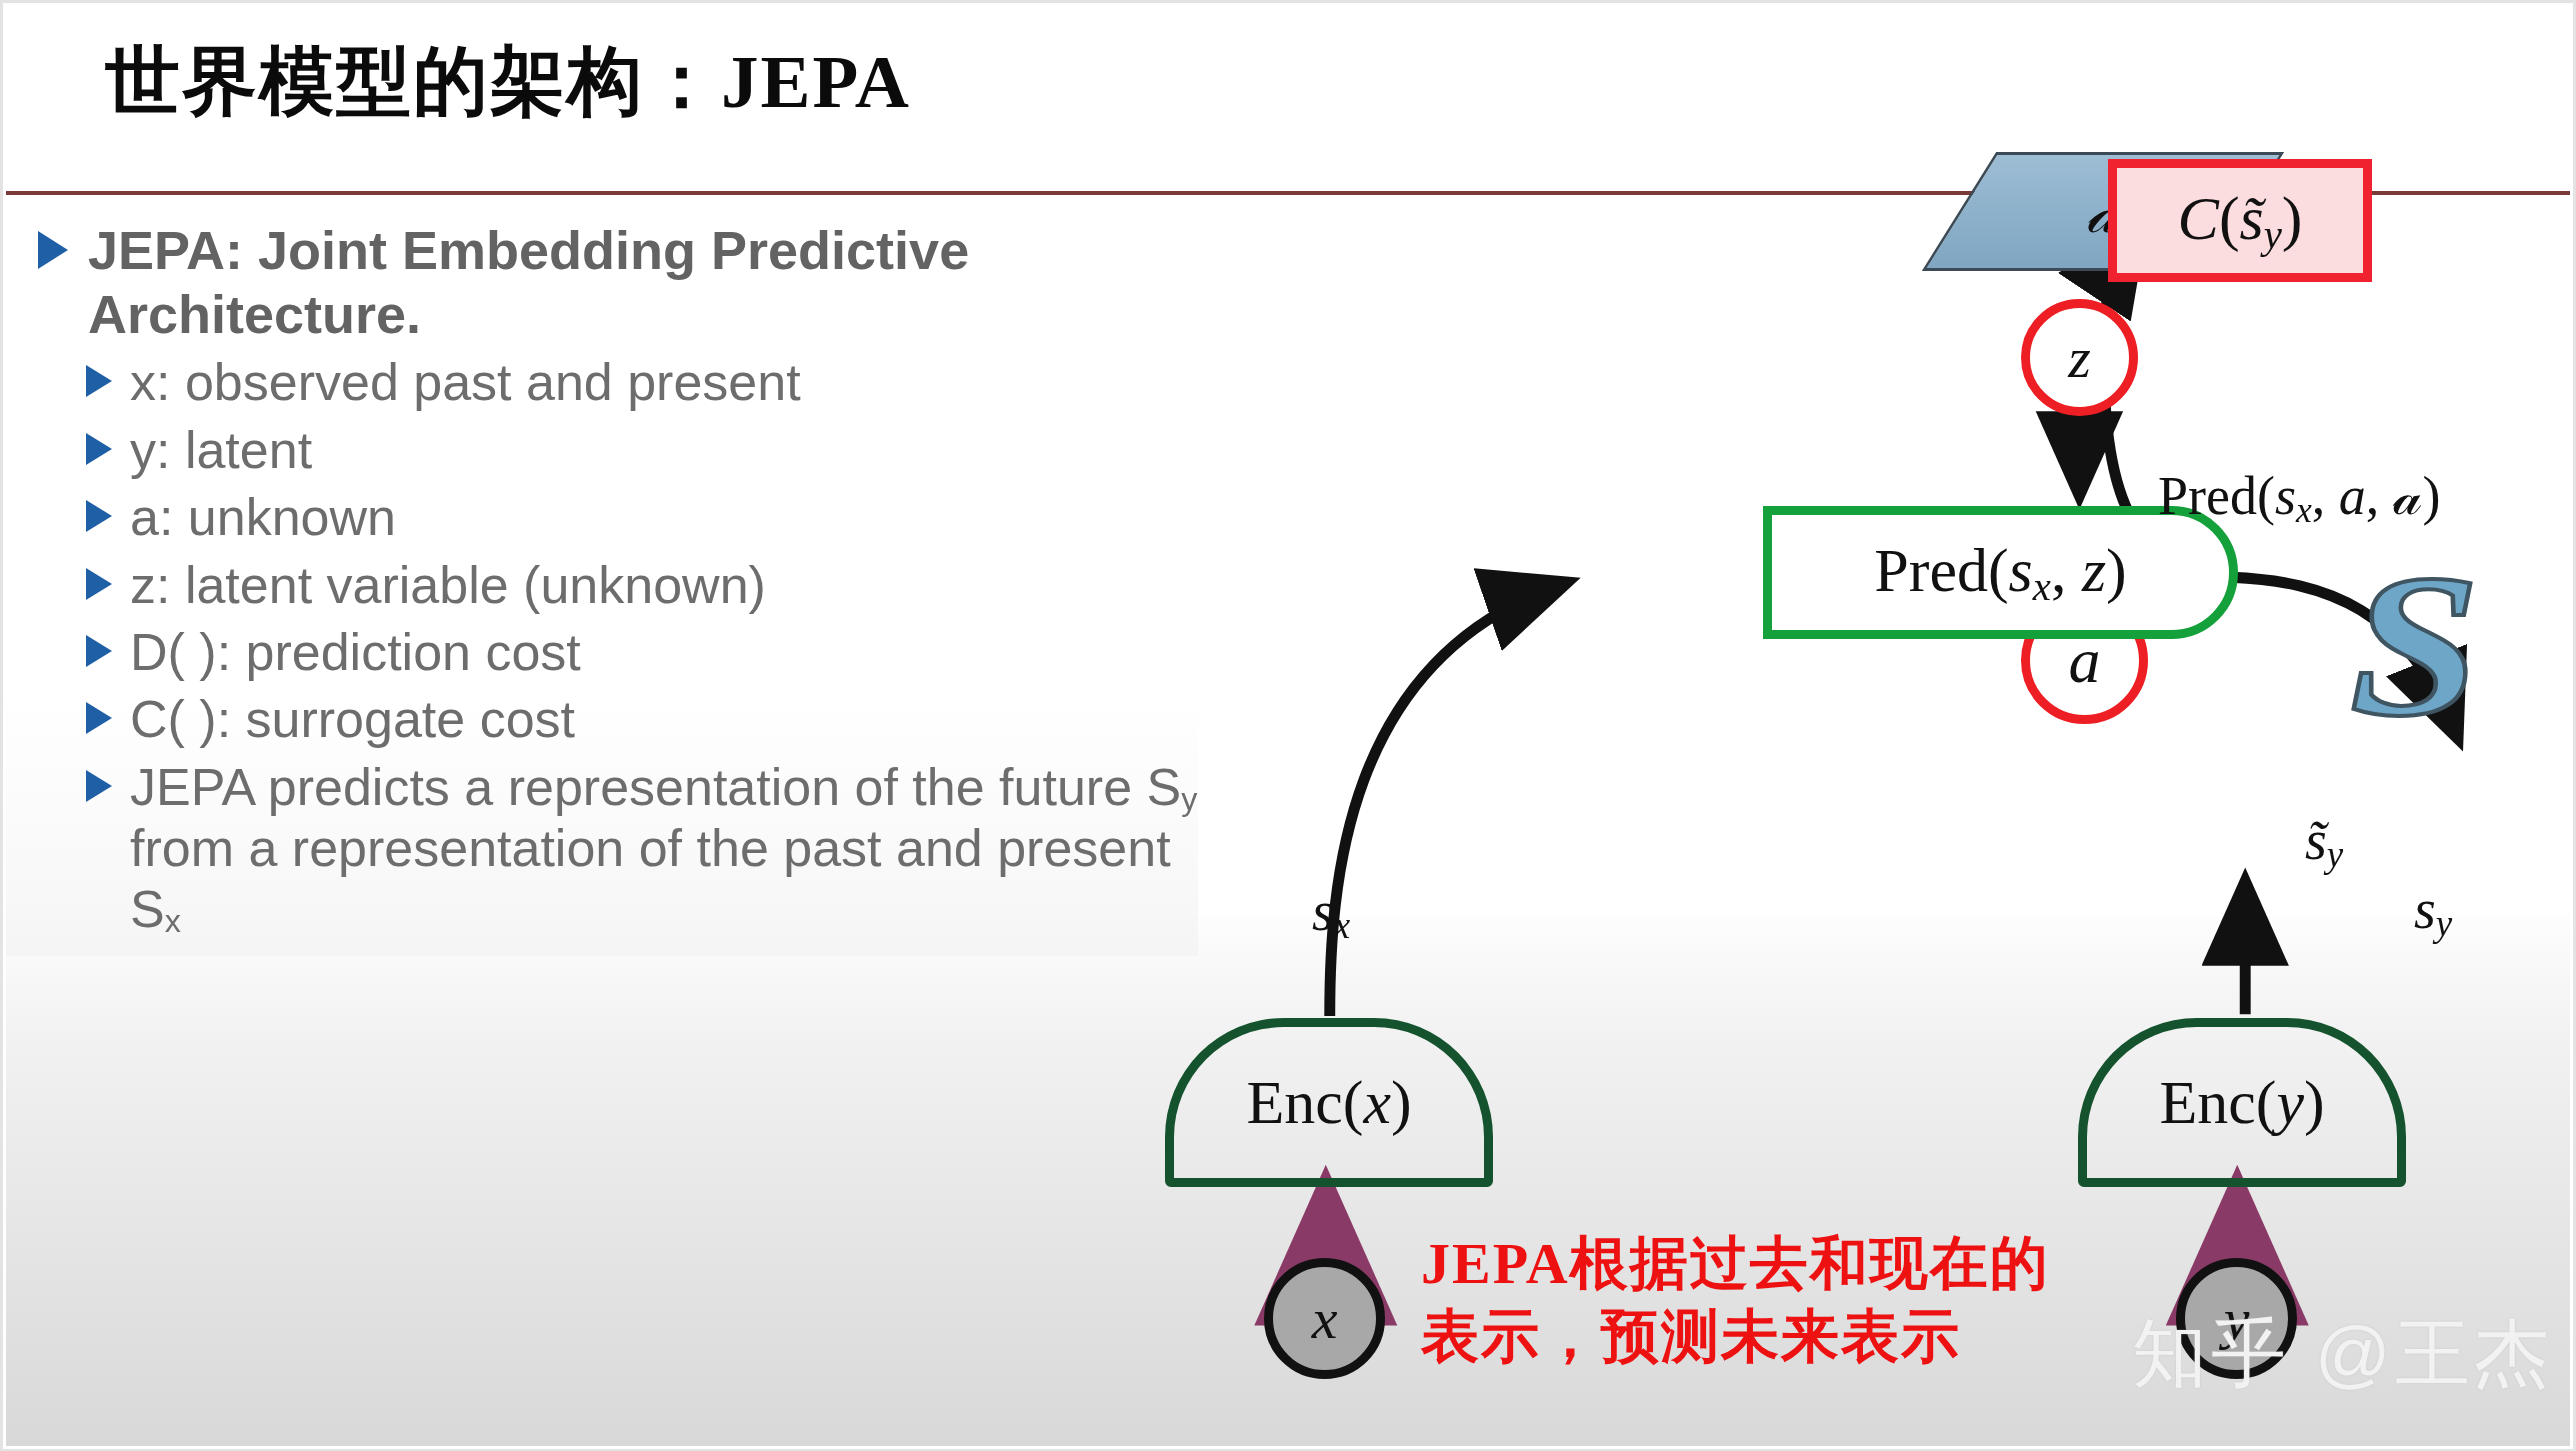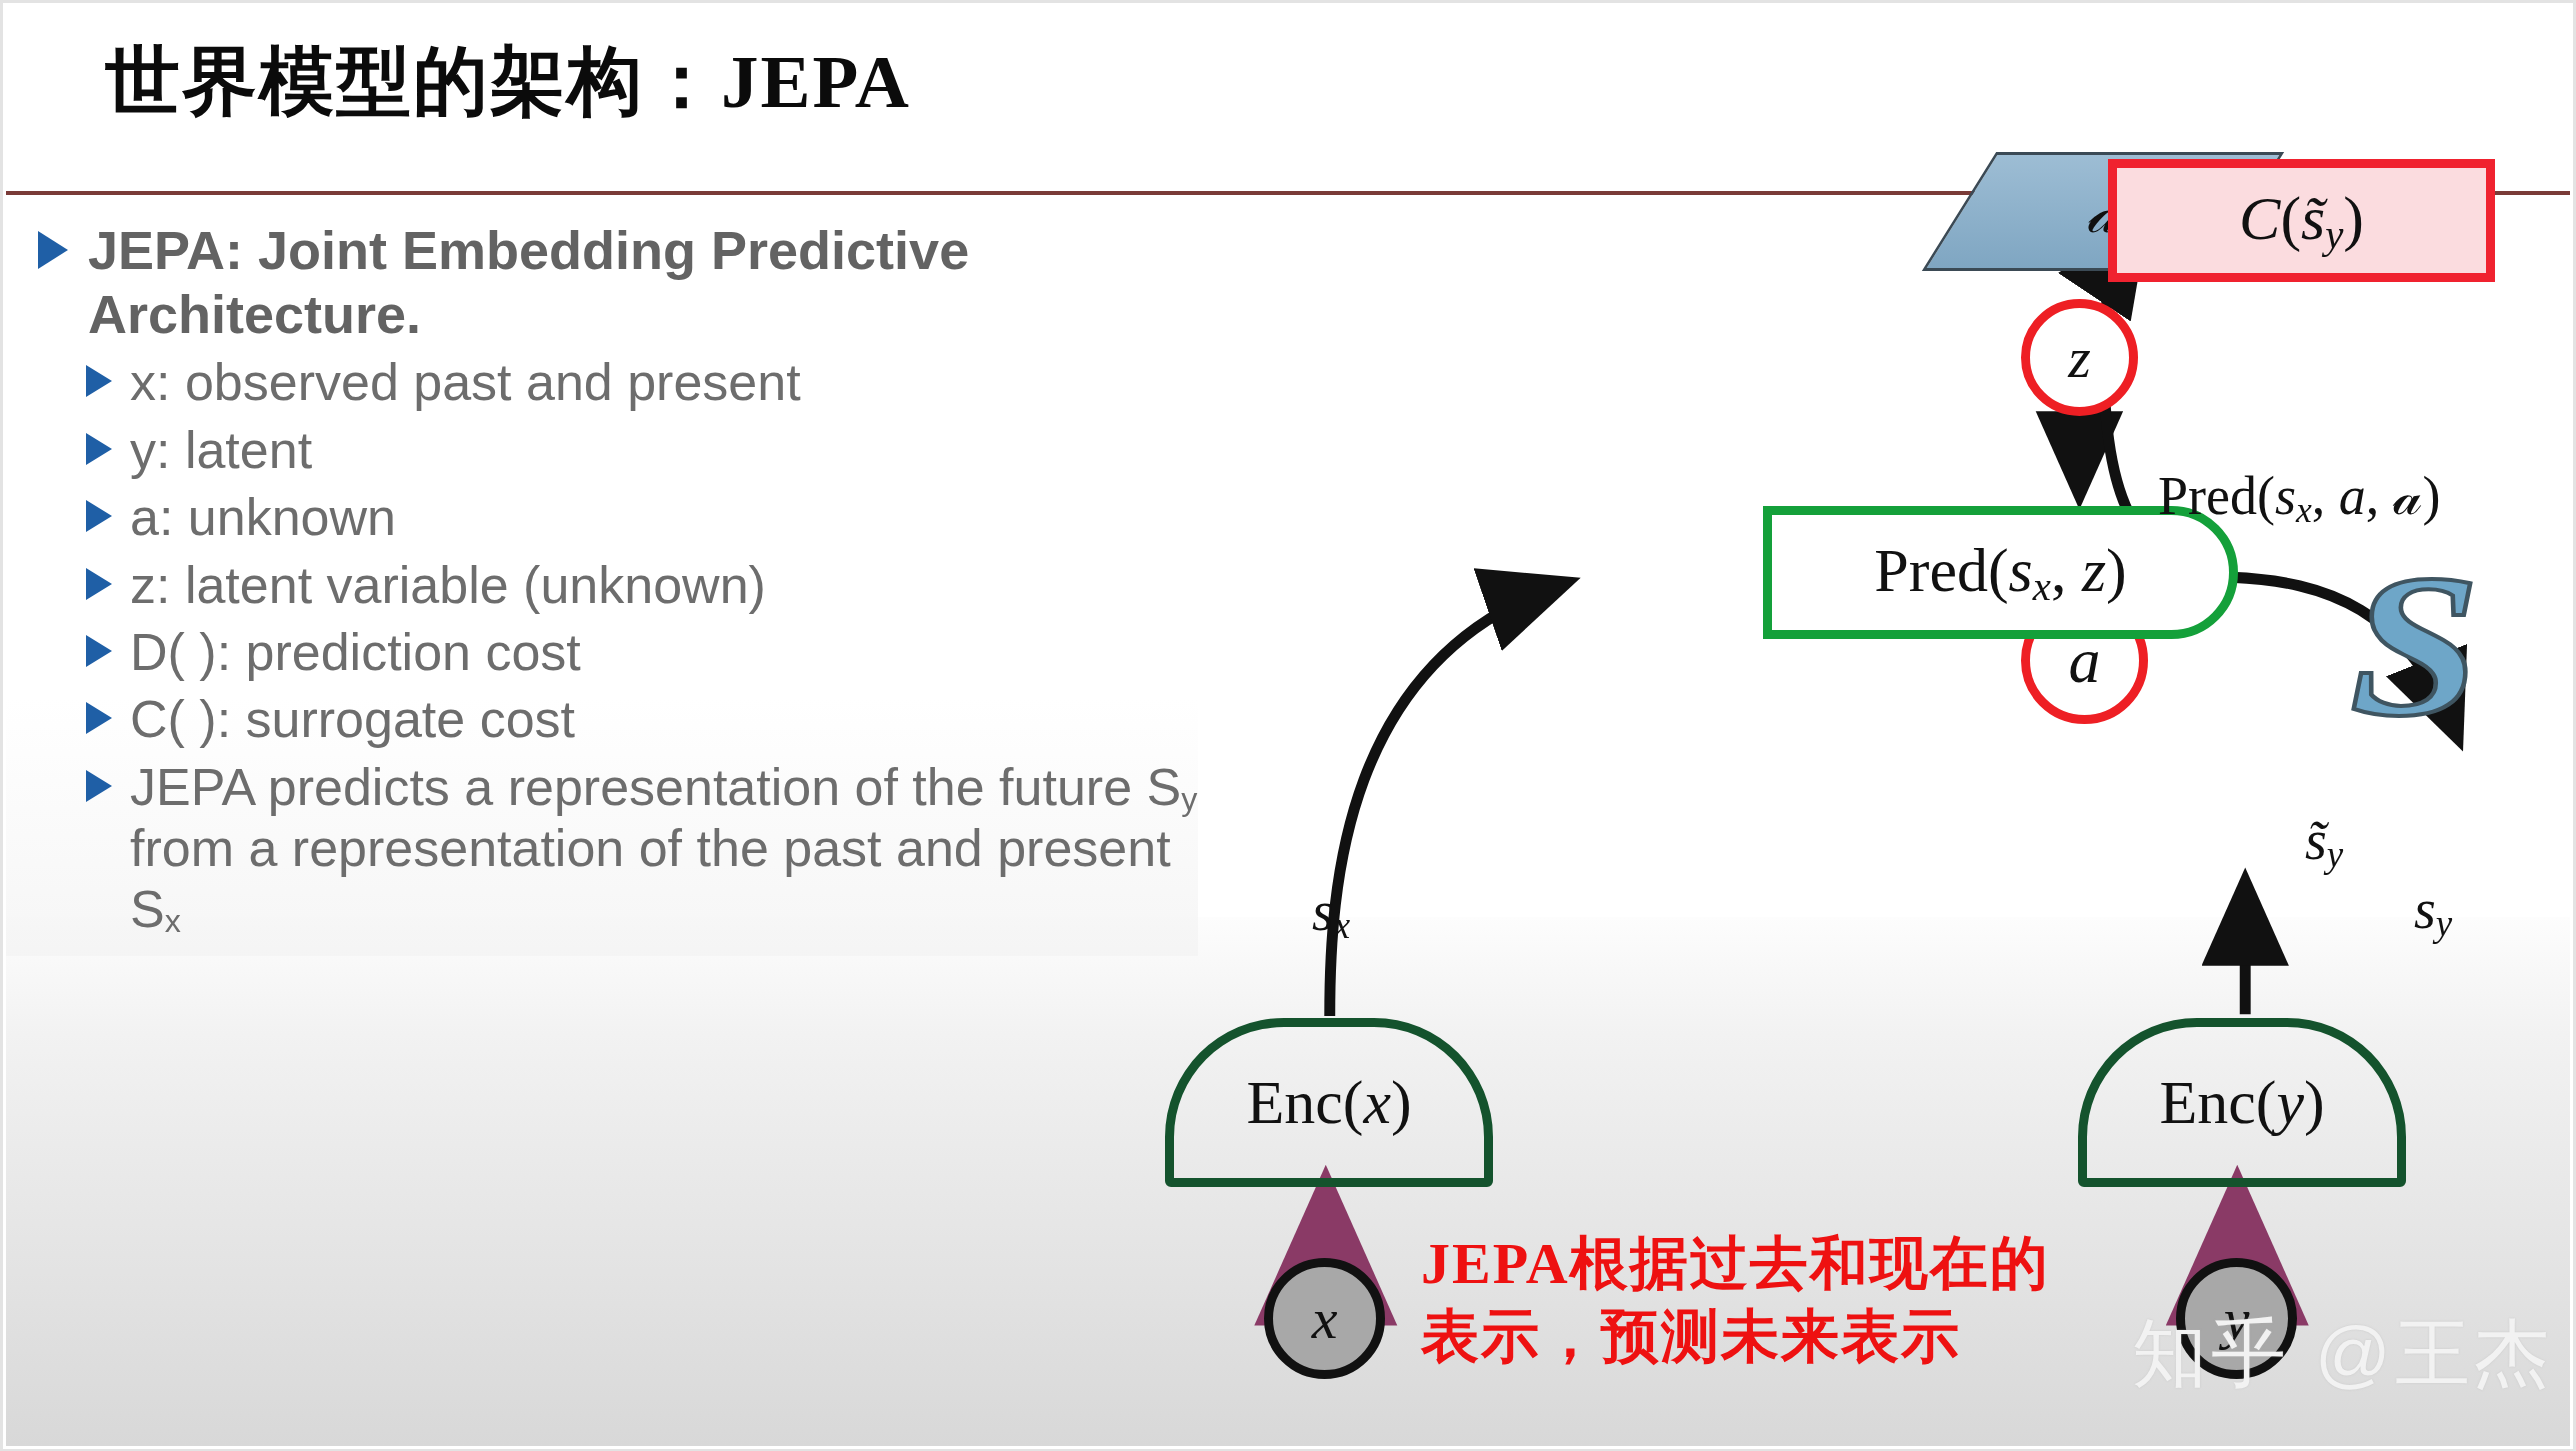--- a/index.html
+++ b/index.html
@@ -139,21 +139,21 @@
     background:#fff;
     font-size:62px;color:#111;
   }
 
   
   .costbox{
     border:9px solid #f0222f;
     background:#fbdcdf;
     font-size:62px;color:#111;
   }
-  #c-box{left:973px;top:-33px;width:387px;height:123px;}
+  #c-box{left:973px;top:-33px;width:264px;height:123px;}
   #d-box{left:978px;top:556px;width:437px;height:125px;}
 
   
   .enc{
     border:9px solid #14532d;
     border-radius:119px 119px 6px 6px;
     background:transparent;
     font-size:62px;color:#111;
   }
   #enc-x{left:30px;top:826px;width:328px;height:169px;}

